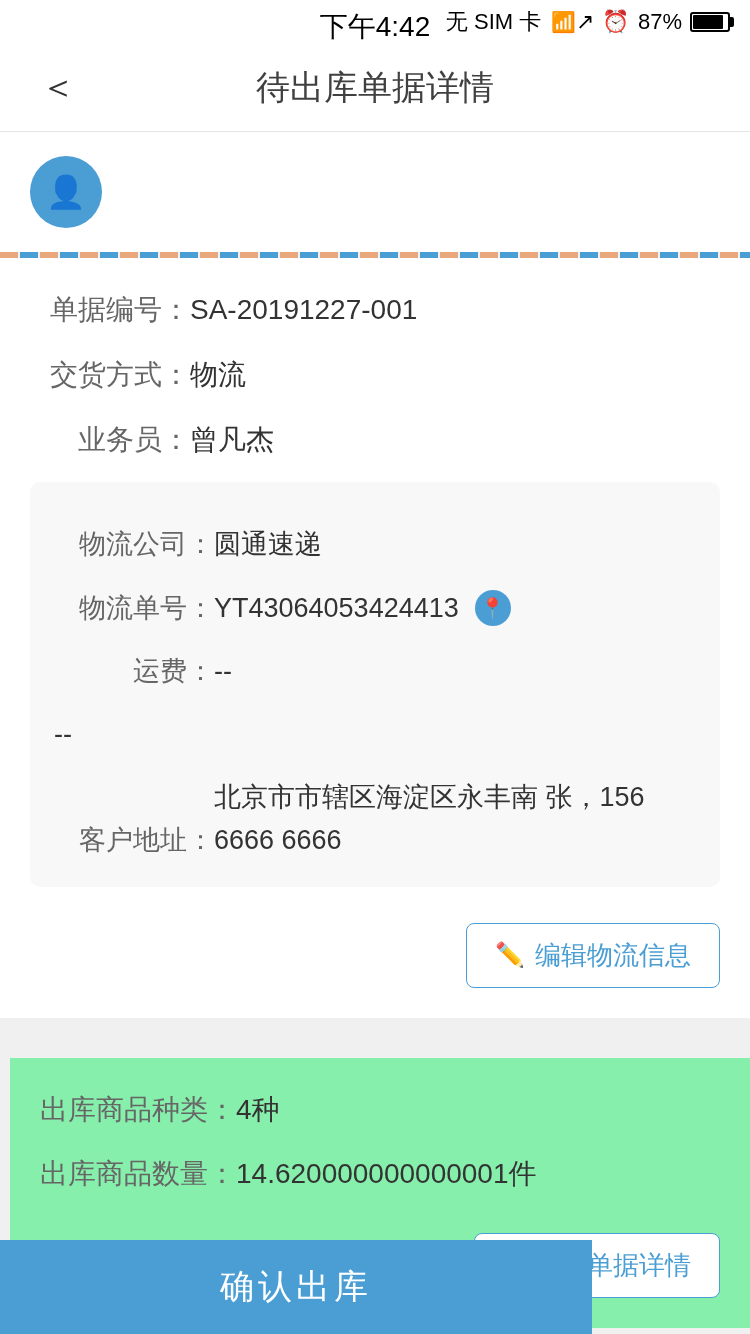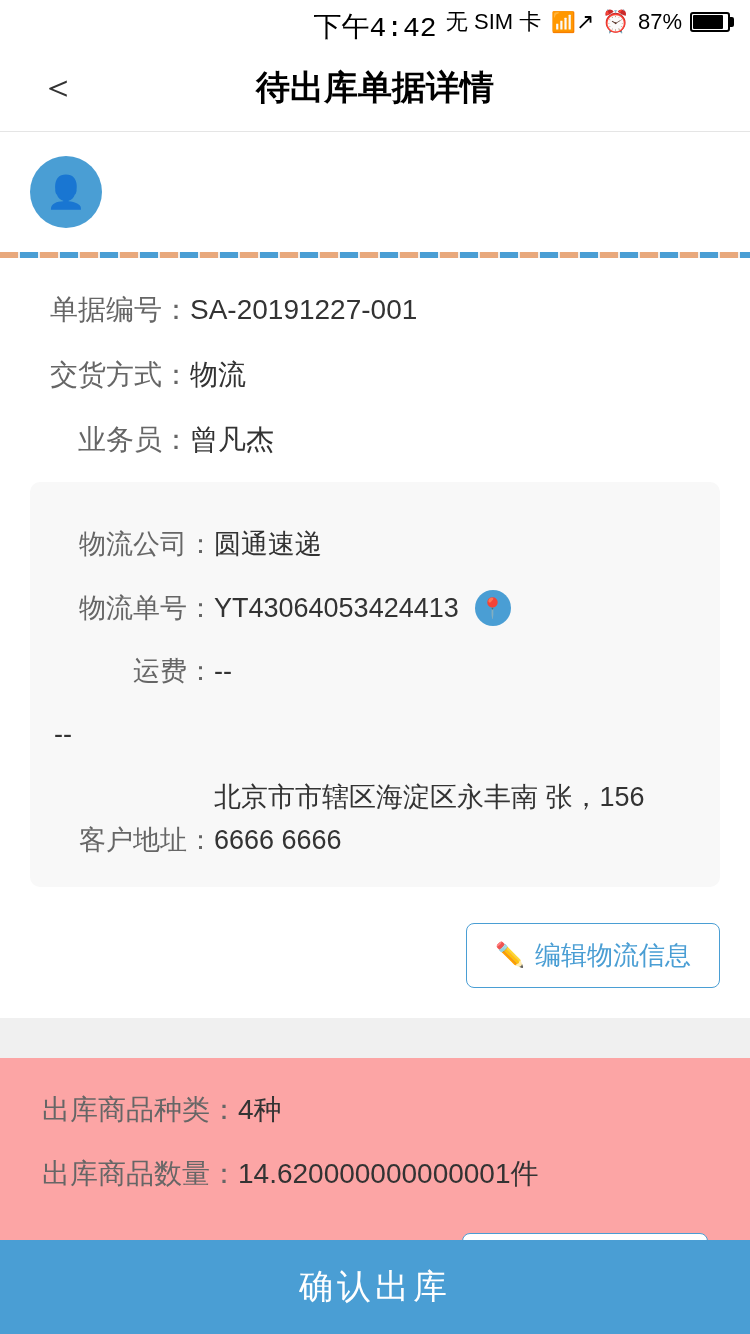--- a/index.html
+++ b/index.html
@@ -32,21 +32,20 @@
       gap: 10px;
       font-size: 22px;
     }
     .status-center {
       font-size: 28px;
       font-weight: 500;
       position: absolute;
       left: 50%;
       transform: translateX(-50%);
       top: 8px;
-      font-family: Liberation Mono, monospace;
     }
     .status-right {
       display: flex;
       align-items: center;
       gap: 8px;
       font-size: 22px;
     }
     .wifi-icon {
       font-size: 20px;
     }
@@ -94,22 +93,22 @@
       font-size: 36px;
       color: #333;
       cursor: pointer;
       padding: 10px;
     }
     .nav-title {
       position: absolute;
       left: 50%;
       transform: translateX(-50%);
       font-size: 34px;
-      font-weight: 700;
-      color: #000000;
+      font-weight: 400;
+      color: #404040;
     }
 
     
     .customer-header {
       background: #fff;
       padding: 24px 30px;
       display: flex;
       align-items: center;
       gap: 20px;
       margin-bottom: 0;
@@ -226,30 +225,31 @@
       align-items: center;
       gap: 10px;
       cursor: pointer;
     }
     .outline-btn-icon {
       font-size: 24px;
     }
 
     
     .items-section {
-      background: #fca5a5;
-      padding: 30px 42px;
+      background: #86efac;
+      padding: 30px 30px;
+      margin-left: 10px;
     }
 
     
     .bottom-area {
       position: fixed;
       bottom: 0;
       left: 0;
-      width: 750px;
+      width: 592px;
       background: #4a9ed4;
       padding: 24px 4px;
       text-align: center;
     }
     .confirm-btn {
       background: transparent;
       border: none;
       color: #fff;
       font-size: 34px;
       font-weight: 500;

